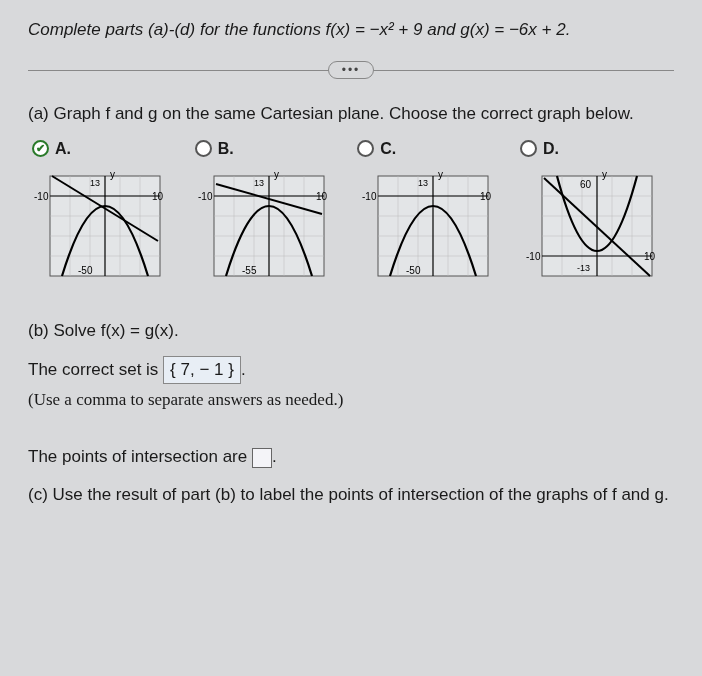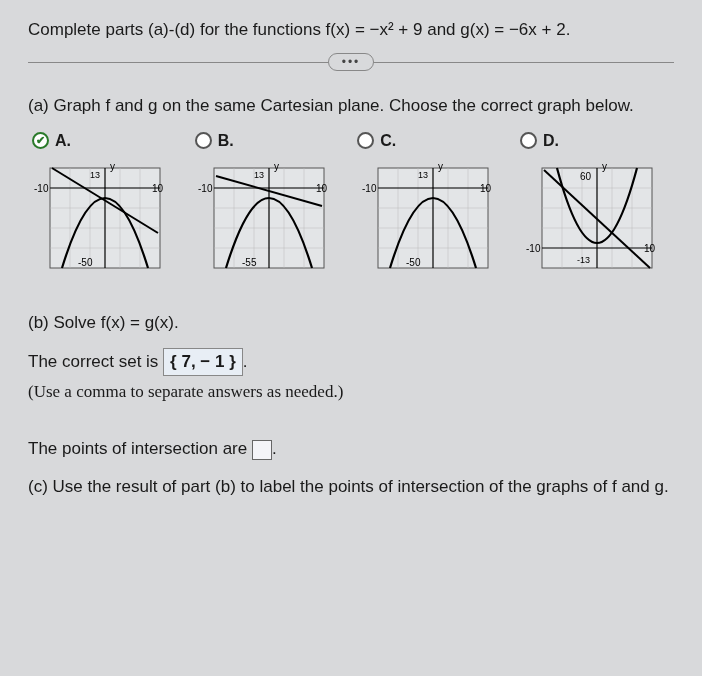--- a/index.html
+++ b/index.html
@@ -5,21 +5,21 @@
     * { box-sizing: border-box; margin: 0; padding: 0; }
     body {
       font-family: Arial, Helvetica, sans-serif;
       background: #d8d9db;
       width: 702px;
       height: 676px;
       padding: 18px 28px 0 28px;
       color: #1a1a1a;
       overflow: hidden;
     }
-    .question-intro { font-size: 17px; line-height: 1.4; margin-bottom: 8px; }
+    .question-intro { font-size: 17px; line-height: 1.4; margin-bottom: 16px; font-style: italic; }
     .divider-row { position: relative; height: 24px; margin-bottom: 20px; }
     .divider-line { position: absolute; top: 50%; left: 0; right: 0; border-top: 1px solid #888; }
     .dots-pill {
       position: absolute; left: 50%; top: 50%; transform: translate(-50%, -50%);
       background: #d8d9db; border: 1px solid #888; border-radius: 12px;
       width: 46px; height: 18px; display: flex; align-items: center; justify-content: center;
       font-size: 12px; letter-spacing: 2px; color: #444;
     }
     .part-text { font-size: 17px; line-height: 1.4; margin-bottom: 14px; }
     .options-row { display: flex; justify-content: space-between; margin-bottom: 8px; padding: 0 4px; }
@@ -27,21 +27,21 @@
     .radio {
       width: 17px; height: 17px; border: 2px solid #555; border-radius: 50%;
       display: inline-flex; align-items: center; justify-content: center; background: #fff;
     }
     .radio.selected { border-color: #2a7a2a; }
     .radio.selected::after { content: "✔"; color: #2a7a2a; font-size: 11px; font-weight: bold; }
     .graphs-row { display: flex; justify-content: space-between; margin-bottom: 28px; padding: 0 2px; }
     .graph { width: 150px; height: 120px; }
     .answer-box {
       display: inline-block; border: 1px solid #888; background: #e8eef5;
-      padding: 1px 6px; font-weight: bold; font-size: 17px;
+      padding: 1px 6px; font-weight: normal; font-size: 17px;
     }
     .blank-box {
       display: inline-block; width: 20px; height: 20px; border: 1px solid #666;
       background: #f4f4f8; vertical-align: middle;
     }
     .section { margin-bottom: 16px; margin-top: 33px; }
     svg text { font-family: Arial; }
   </style>
 </head>
 <body>

